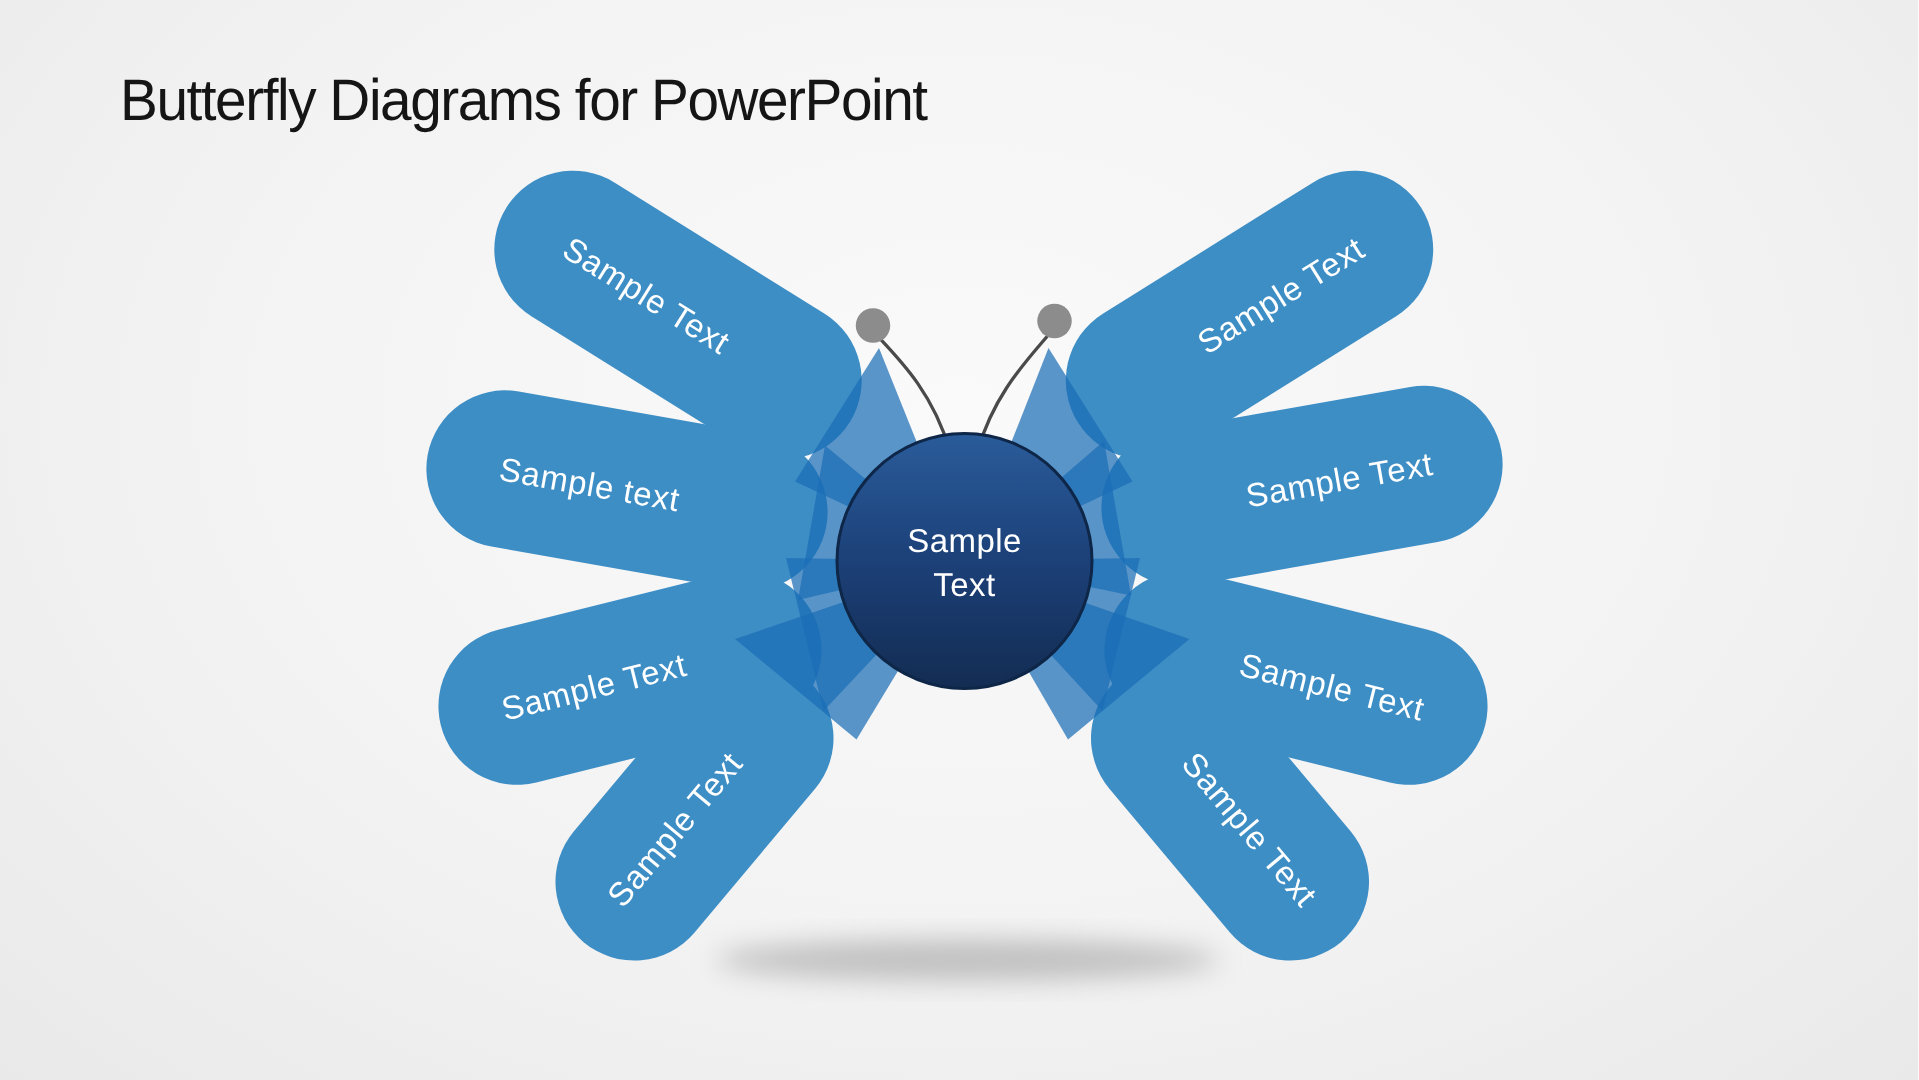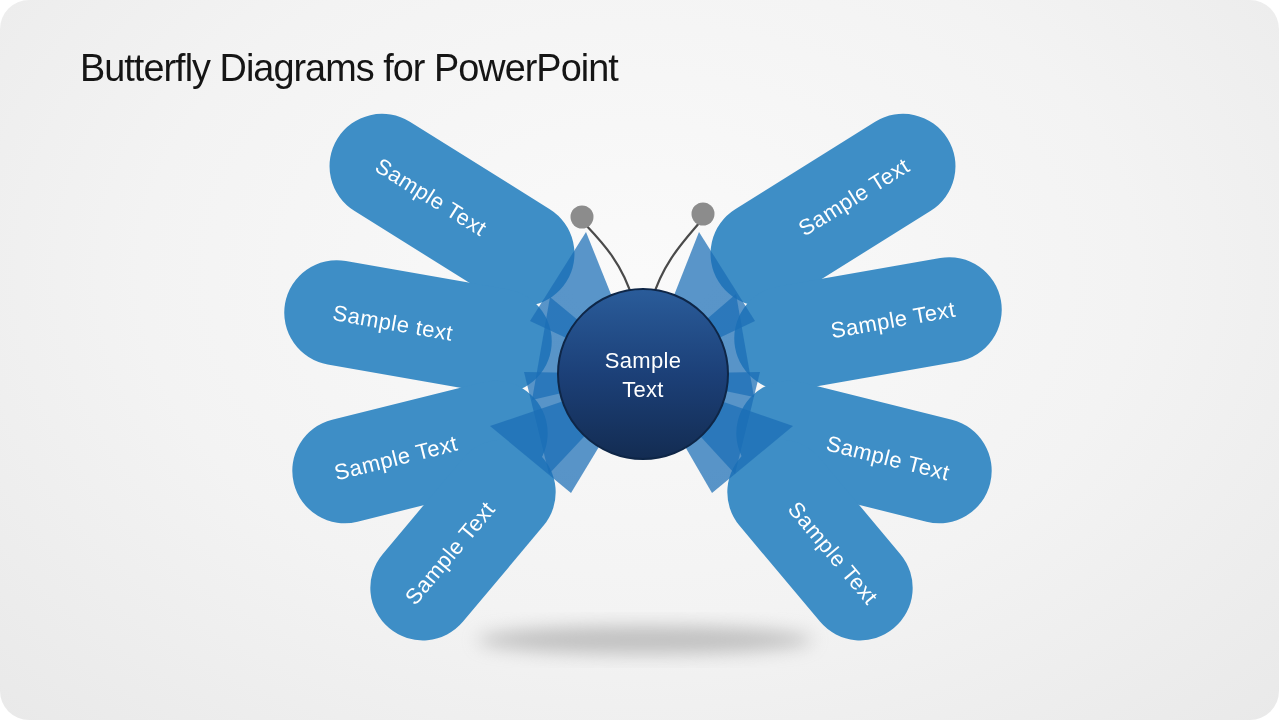--- a/index.html
+++ b/index.html
@@ -2,21 +2,20 @@
 <html><head>
 <meta charset="utf-8">
 <style>
   html,body{margin:0;padding:0;}
   .slide{
     position:relative;
     width:1279px;height:720px;
     overflow:hidden;
     background:radial-gradient(ellipse at 50% 38%, #fafafa 0%, #f3f3f3 55%, #e9e9e9 100%);
     font-family:"Liberation Sans", sans-serif;
-    border-radius:29px;
   }
   .slide-title{
     position:absolute;
     left:80px;top:46px;
     margin:0;
     font-size:39px;
     font-weight:400;
     letter-spacing:-1px;
     color:#151515;
     transform:scaleX(0.97);

